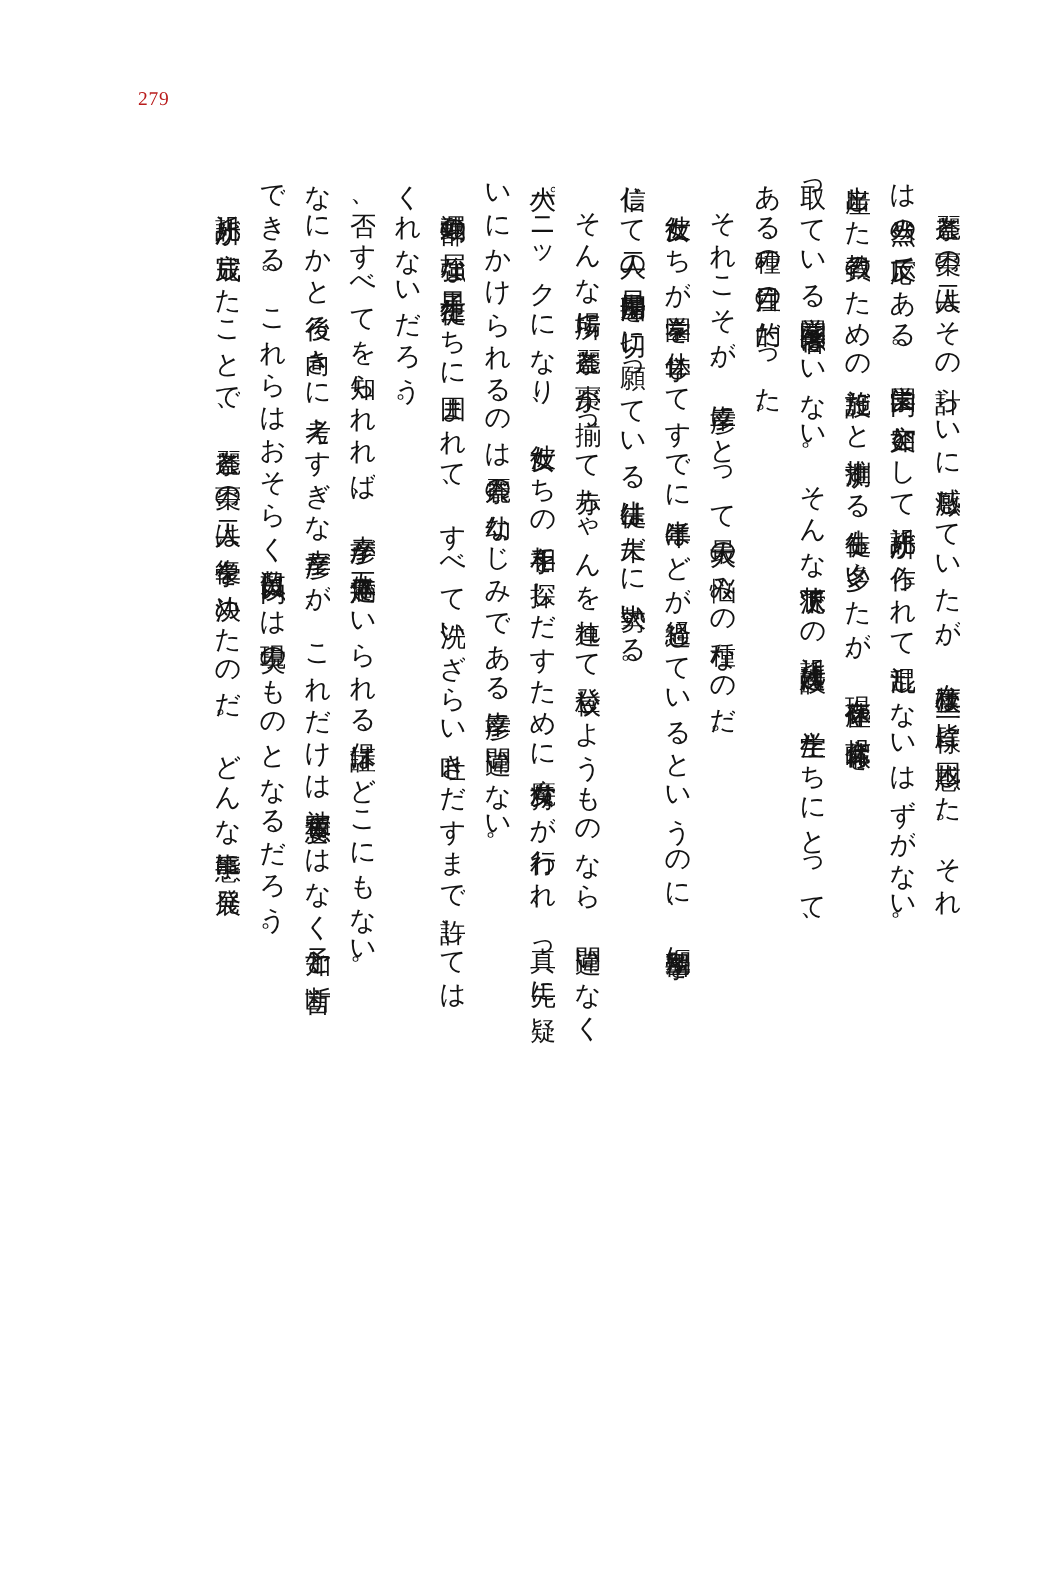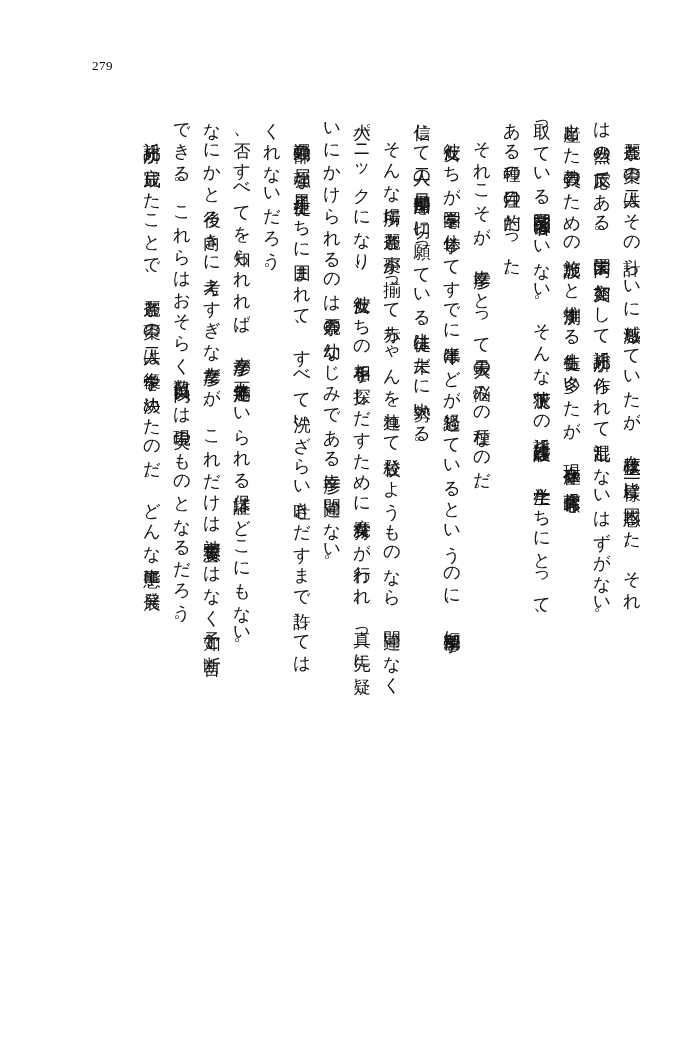--- a/index.html
+++ b/index.html
@@ -19,21 +19,21 @@
     width: 700px;
     height: 1050px;
     background: #ffffff;
   }
   .page-number {
     position: absolute;
     top: 58px;
     left: 92px;
     font-size: 13px;
     letter-spacing: 0.5px;
-    color: #000000;
+    color: #b91c1c;
     font-family: "Liberation Serif", "DejaVu Serif", serif;
   }
   .text-block {
     position: absolute;
     top: 110px;
     left: 60px;
     width: 580px;
     height: 880px;
     display: flex;
     flex-direction: row-reverse;

